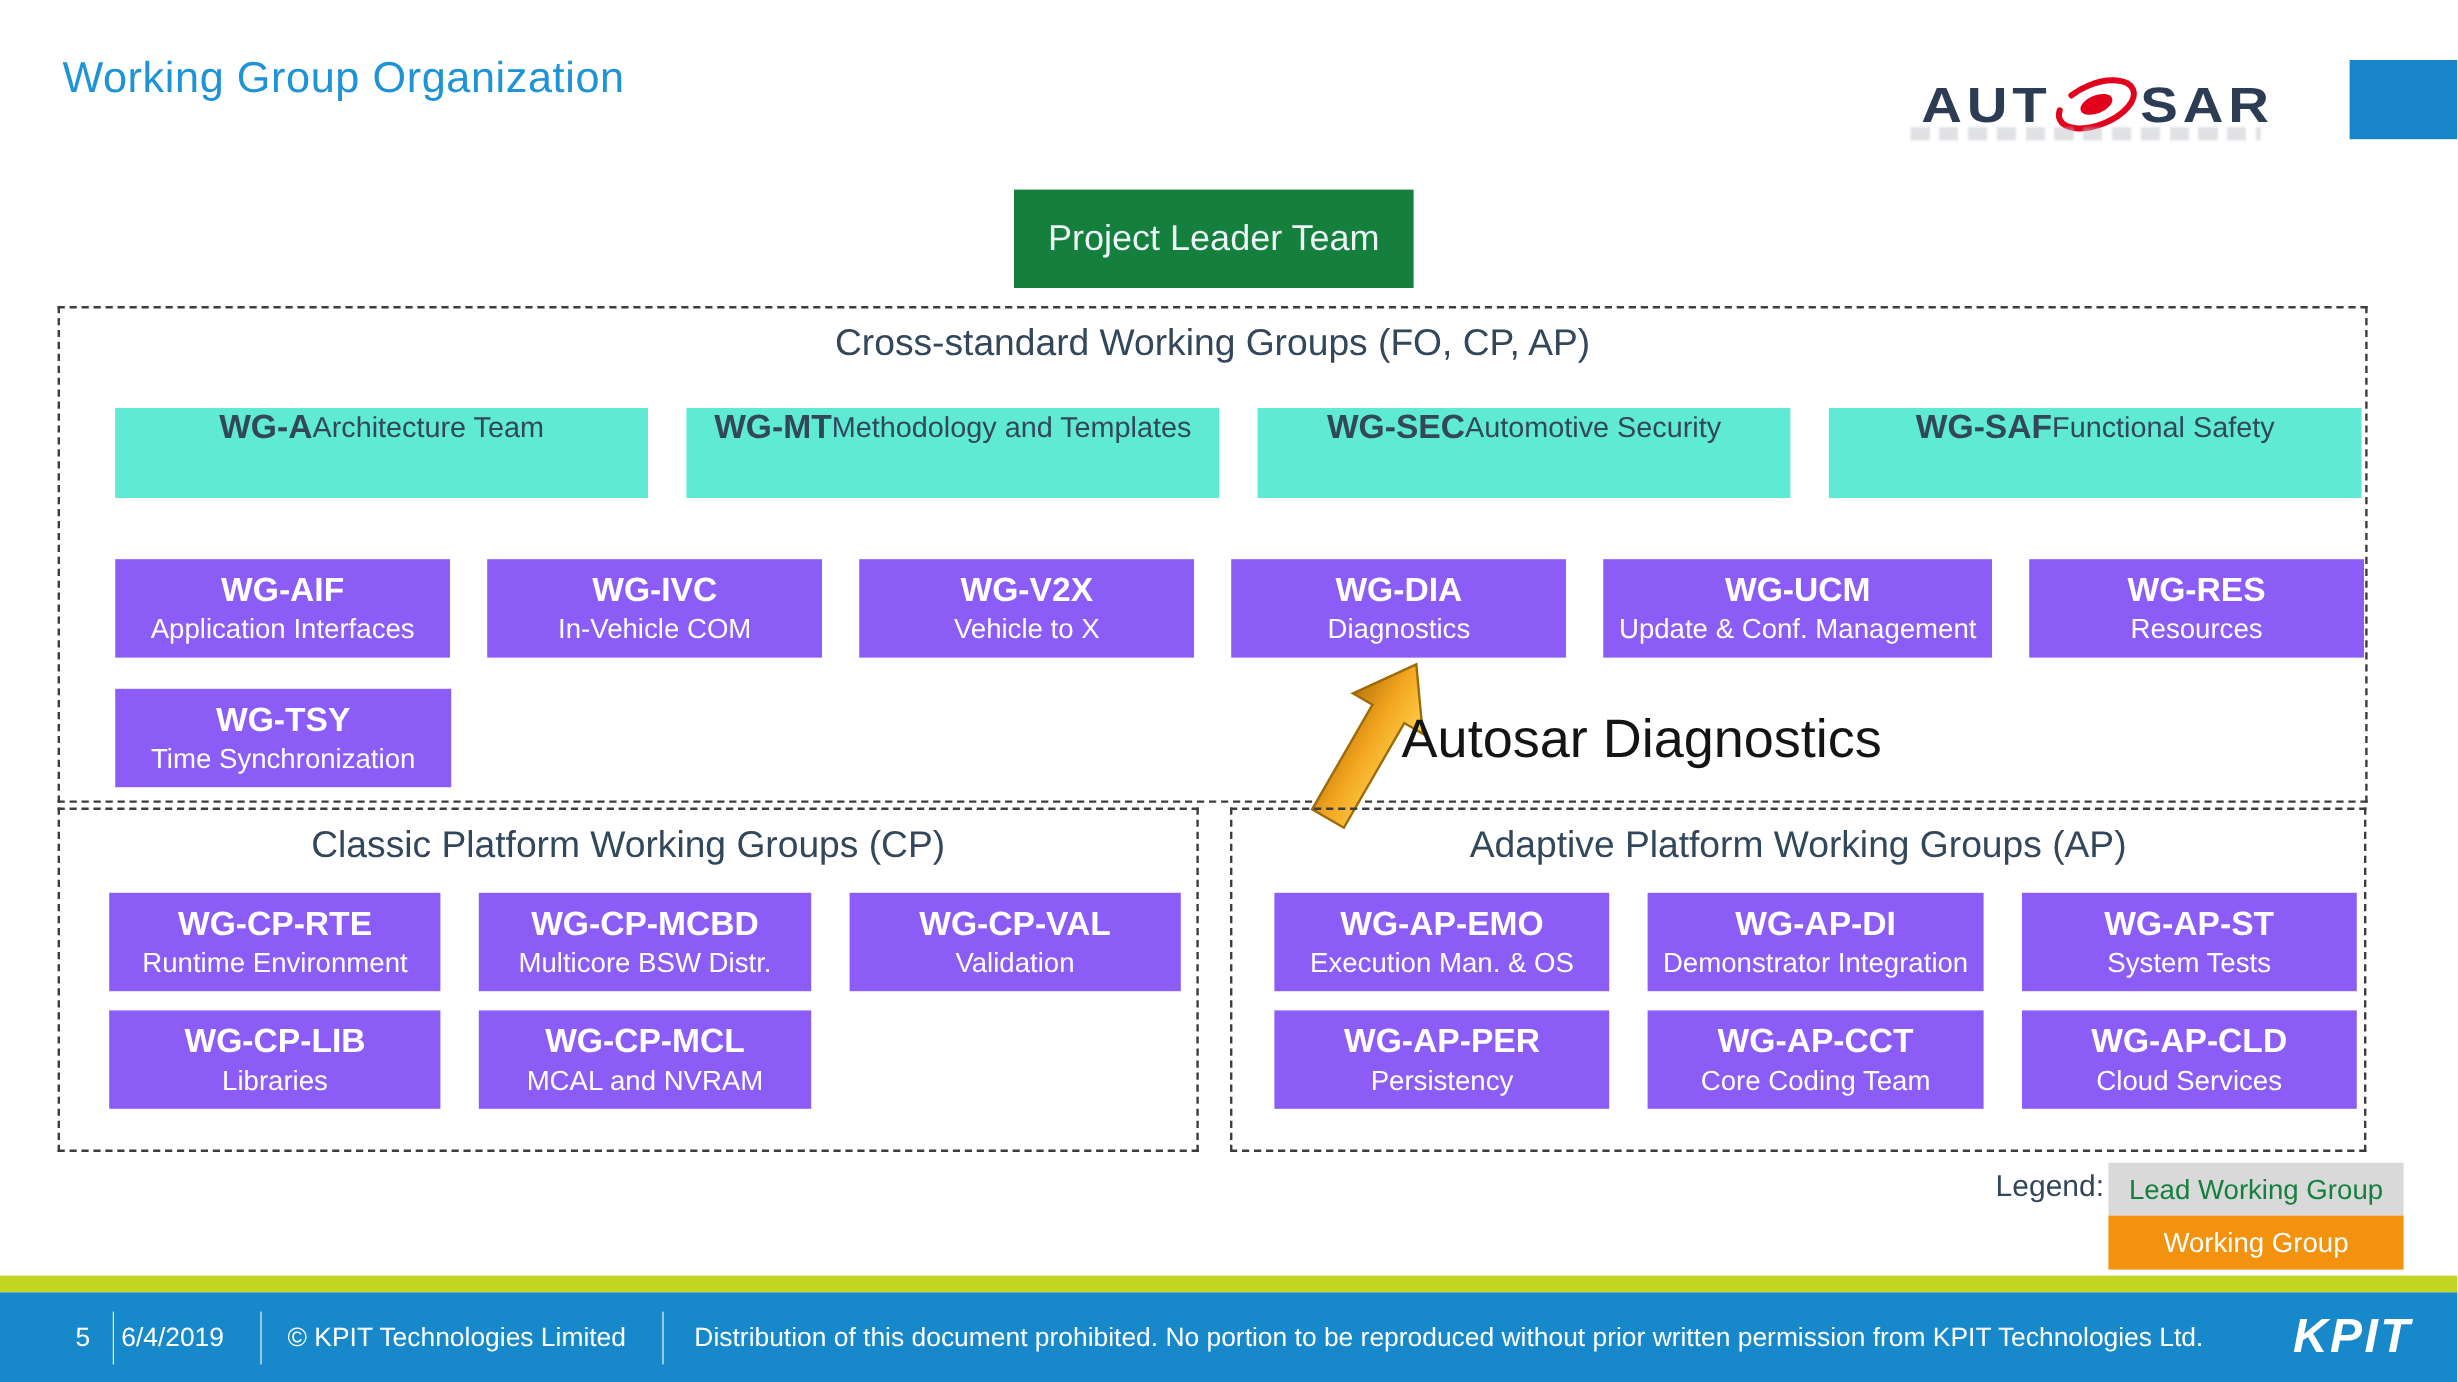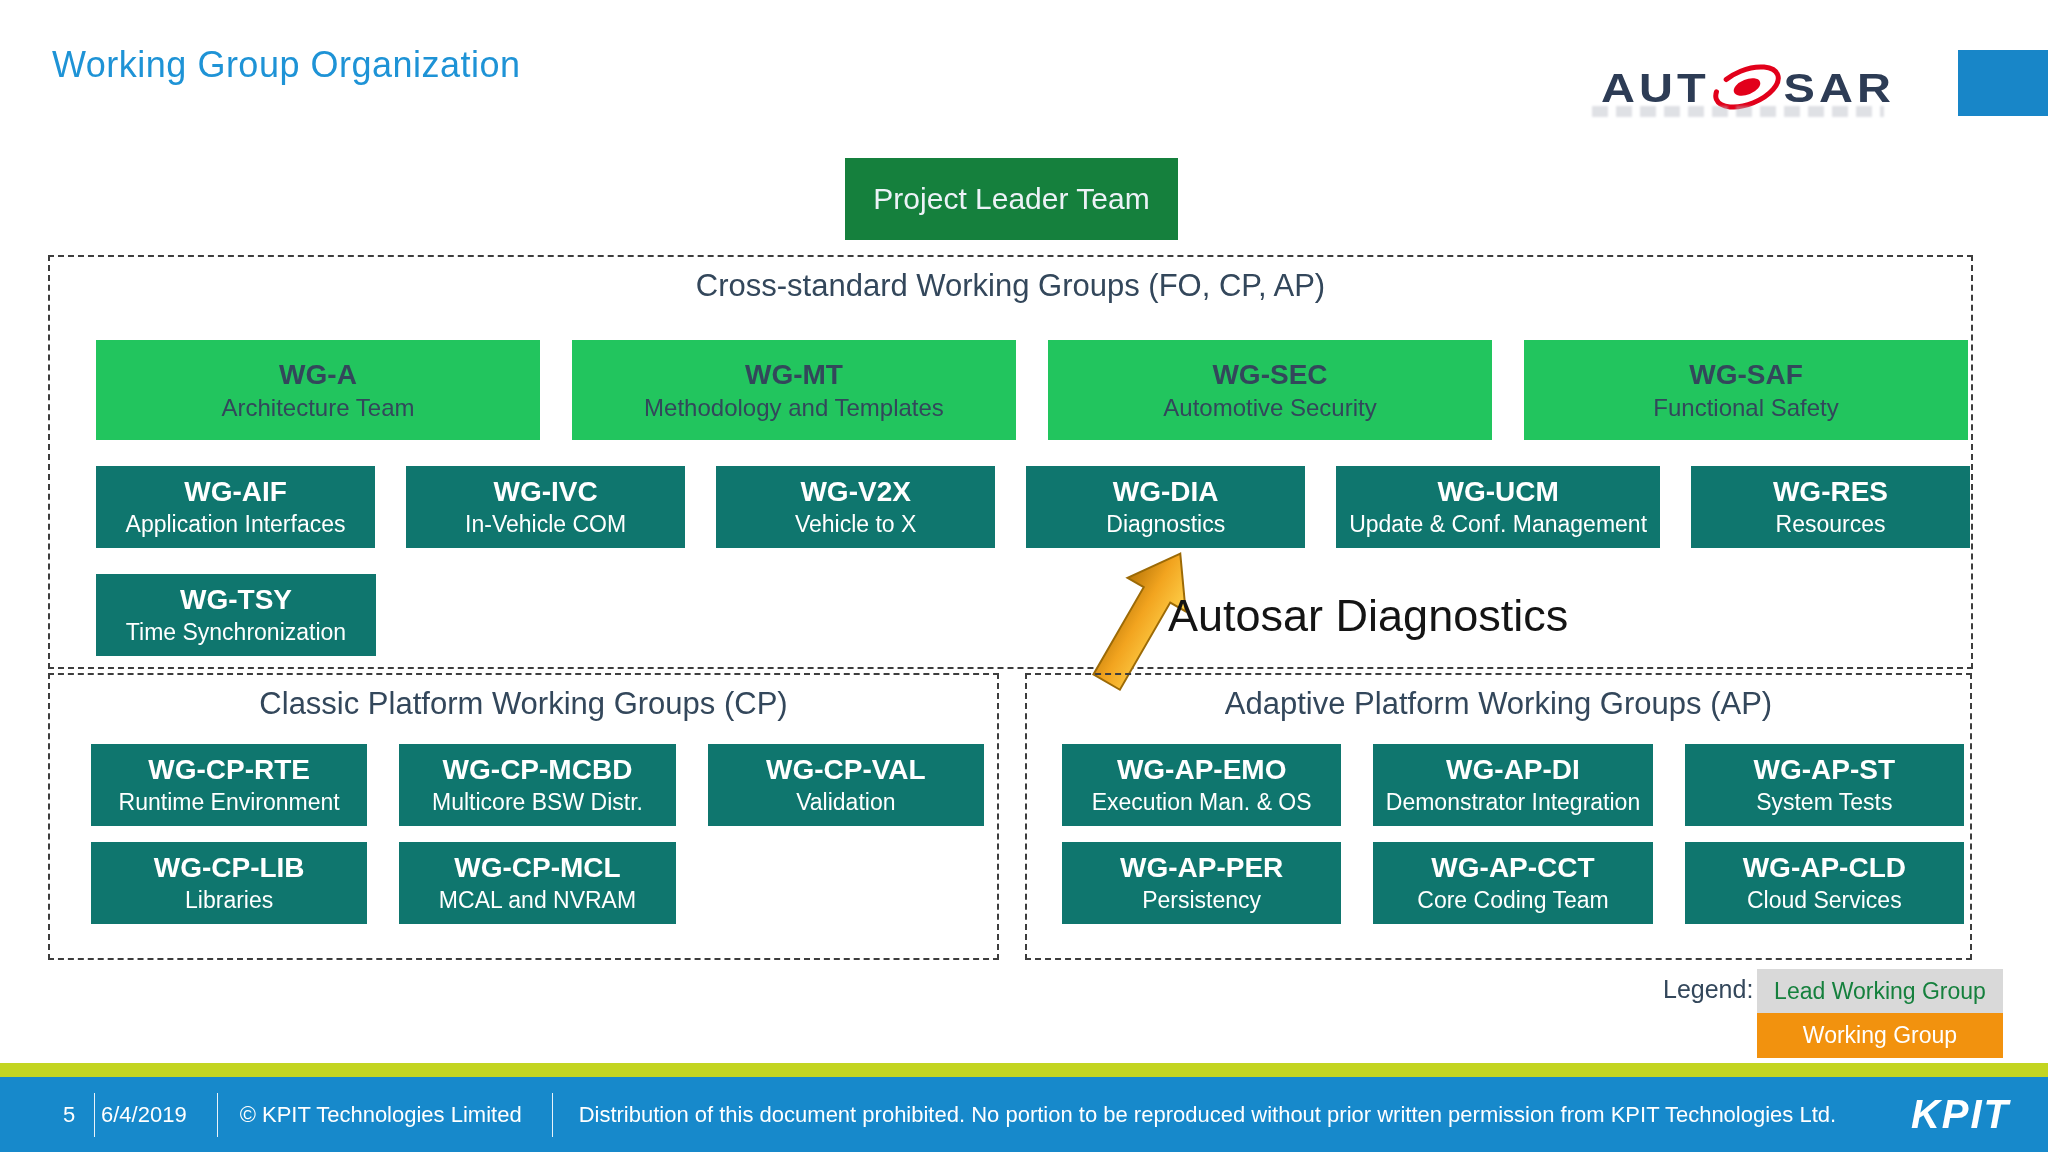--- a/index.html
+++ b/index.html
@@ -32,28 +32,28 @@
   
   .dashed { position:absolute; border:2px dashed #3d3d3d; box-sizing:border-box; }
   .cross    { left:48px;   top:255px; width:1925px; height:414px; }
   .classic  { left:48px;   top:673px; width:951px;  height:287px; }
   .adaptive { left:1025px; top:673px; width:947px;  height:287px; }
   .section-title { text-align:center; font-size:31px; color:#33475B; margin-top:11px; }
 
   
   .lead-row { position:absolute; left:46px; right:3px; top:83px; display:flex; gap:32px; }
   .lead-box {
-    flex:1; height:100px; background:#22c55e; color:#33475B; display:flex;
-    flex-direction:column; justify-content:center; text-align:center;
+    flex:1; height:75px; background:#5eead4; color:#33475B; display:flex;
+    flex-direction:row; justify-content:center; text-align:center;
   }
   .lead-box .code { font-weight:bold; font-size:28px; }
   .lead-box .sub  { font-size:24px; margin-top:3px; }
 
   .obox {
-    background:#0f766e; color:#ffffff; height:82px; display:flex; flex-direction:column;
+    background:#8b5cf6; color:#ffffff; height:82px; display:flex; flex-direction:column;
     justify-content:center; text-align:center;
   }
   .obox .code { font-weight:bold; font-size:28px; }
   .obox .sub  { font-size:23px; margin-top:3px; }
 
   .g-row1 { position:absolute; left:46px; right:1px; top:209px; display:flex; gap:31px; }
   .g-row1 .obox { flex:1; }
   .g-row1 .obox.wide { flex:1.16; }
   .tsy { position:absolute; left:46px; top:317px; width:280px; }
 

